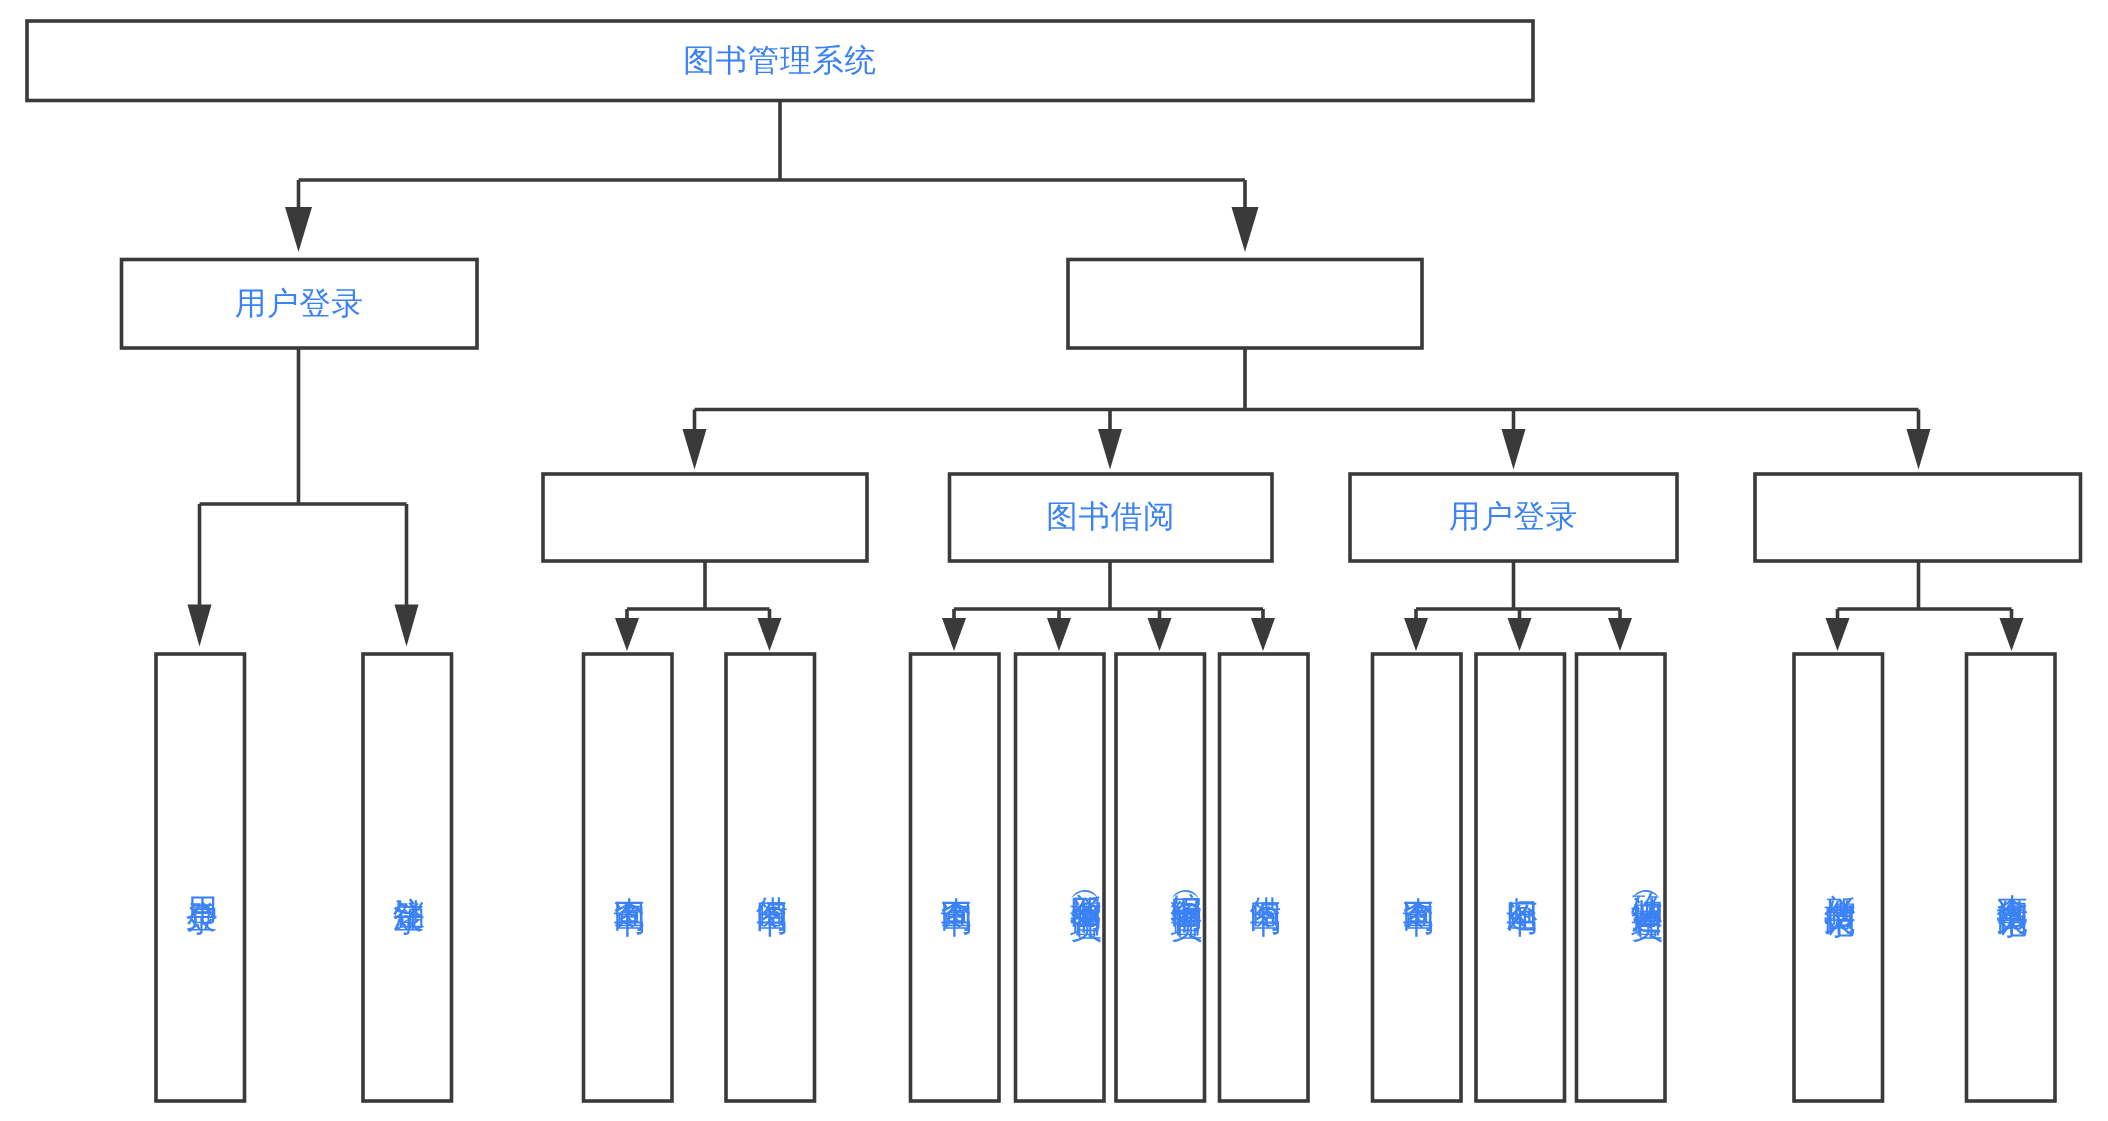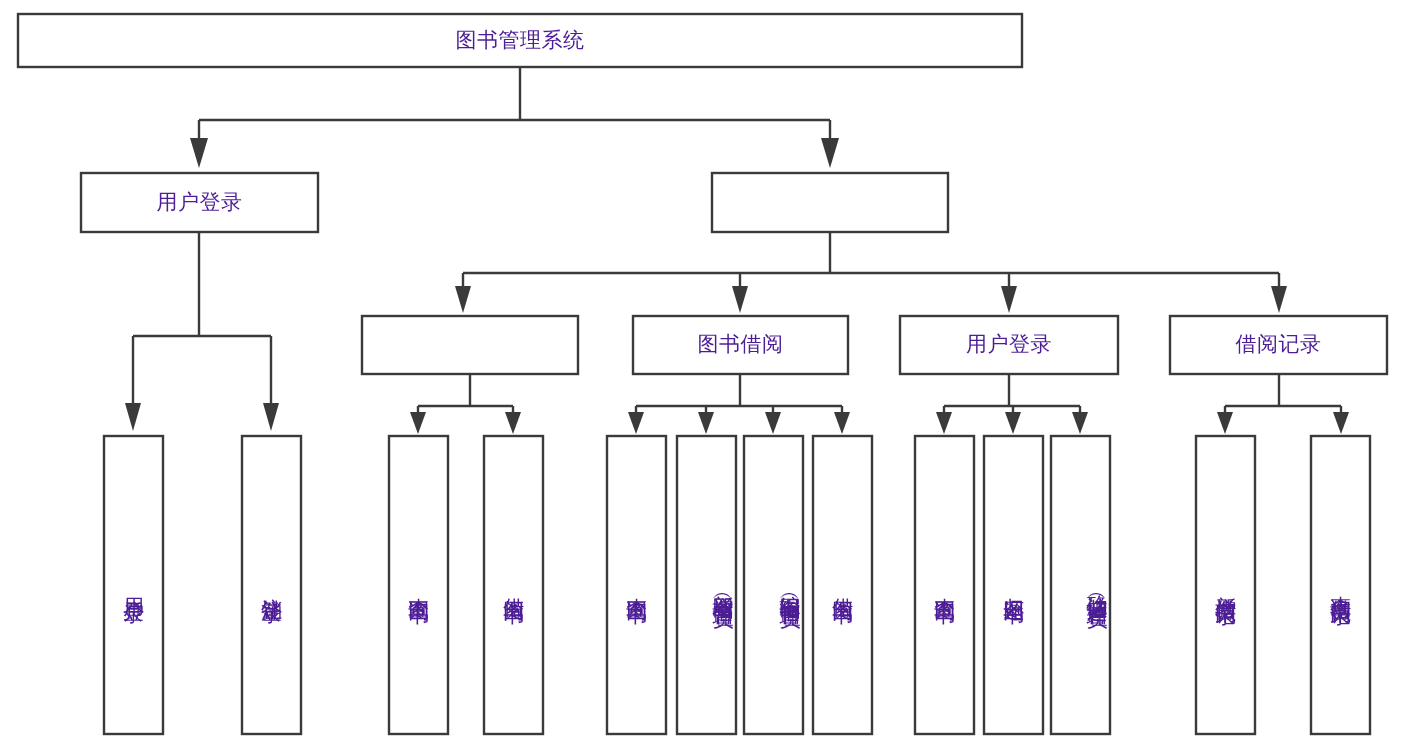--- a/index.html
+++ b/index.html
@@ -37,22 +37,22 @@
   }
   .arrow-head {
     fill: #3a3a3a;
     stroke: none;
   }
   .node-label {
     position: absolute;
     display: flex;
     align-items: center;
     justify-content: center;
-    color: #4c1d95;
-    font-family: Liberation Serif, serif;
+    color: #3b82f6;
+    font-family: Liberation Sans, sans-serif;
     pointer-events: none;
     box-sizing: border-box;
   }
   .node-label.horizontal {
     font-size: 21px;
     letter-spacing: 0.5px;
     line-height: 1.2;
   }
   .node-label.vertical {
     writing-mode: vertical-rl;
@@ -177,21 +177,20 @@
     <rect class="node-box" x="1196" y="436" width="59" height="298"></rect>
     <rect class="node-box" x="1311" y="436" width="59" height="298"></rect>
   </svg>
 
   <div class="node-label horizontal" style="left:18px; top:14px; width:1004px; height:53px;">图书管理系统</div>
 
   <div class="node-label horizontal" style="left:81px; top:173px; width:237px; height:59px;">用户登录</div>
 
   <div class="node-label horizontal" style="left:633px; top:316px; width:215px; height:58px;">图书借阅</div>
   <div class="node-label horizontal" style="left:900px; top:316px; width:218px; height:58px;">用户登录</div>
-  <div class="node-label horizontal" style="left:1170px; top:316px; width:217px; height:58px;">借阅记录</div>
 
   <div class="node-label vertical" style="left:104px; top:436px; width:59px; height:298px;">用户登录</div>
   <div class="node-label vertical" style="left:242px; top:436px; width:59px; height:298px;">注销登录</div>
   <div class="node-label vertical" style="left:389px; top:436px; width:59px; height:298px;">查询图书</div>
   <div class="node-label vertical" style="left:484px; top:436px; width:59px; height:298px;">借阅图书</div>
   <div class="node-label vertical" style="left:607px; top:436px; width:59px; height:298px;">查询图书</div>
   <div class="node-label vertical" style="left:677px; top:436px; width:59px; height:298px; align-items:flex-start; padding-top:4px;">新增图书（管理员）</div>
   <div class="node-label vertical" style="left:744px; top:436px; width:59px; height:298px; align-items:flex-start; padding-top:4px;">编辑图书（管理员）</div>
   <div class="node-label vertical" style="left:813px; top:436px; width:59px; height:298px;">借阅图书</div>
   <div class="node-label vertical" style="left:915px; top:436px; width:59px; height:298px;">查询图书</div>

